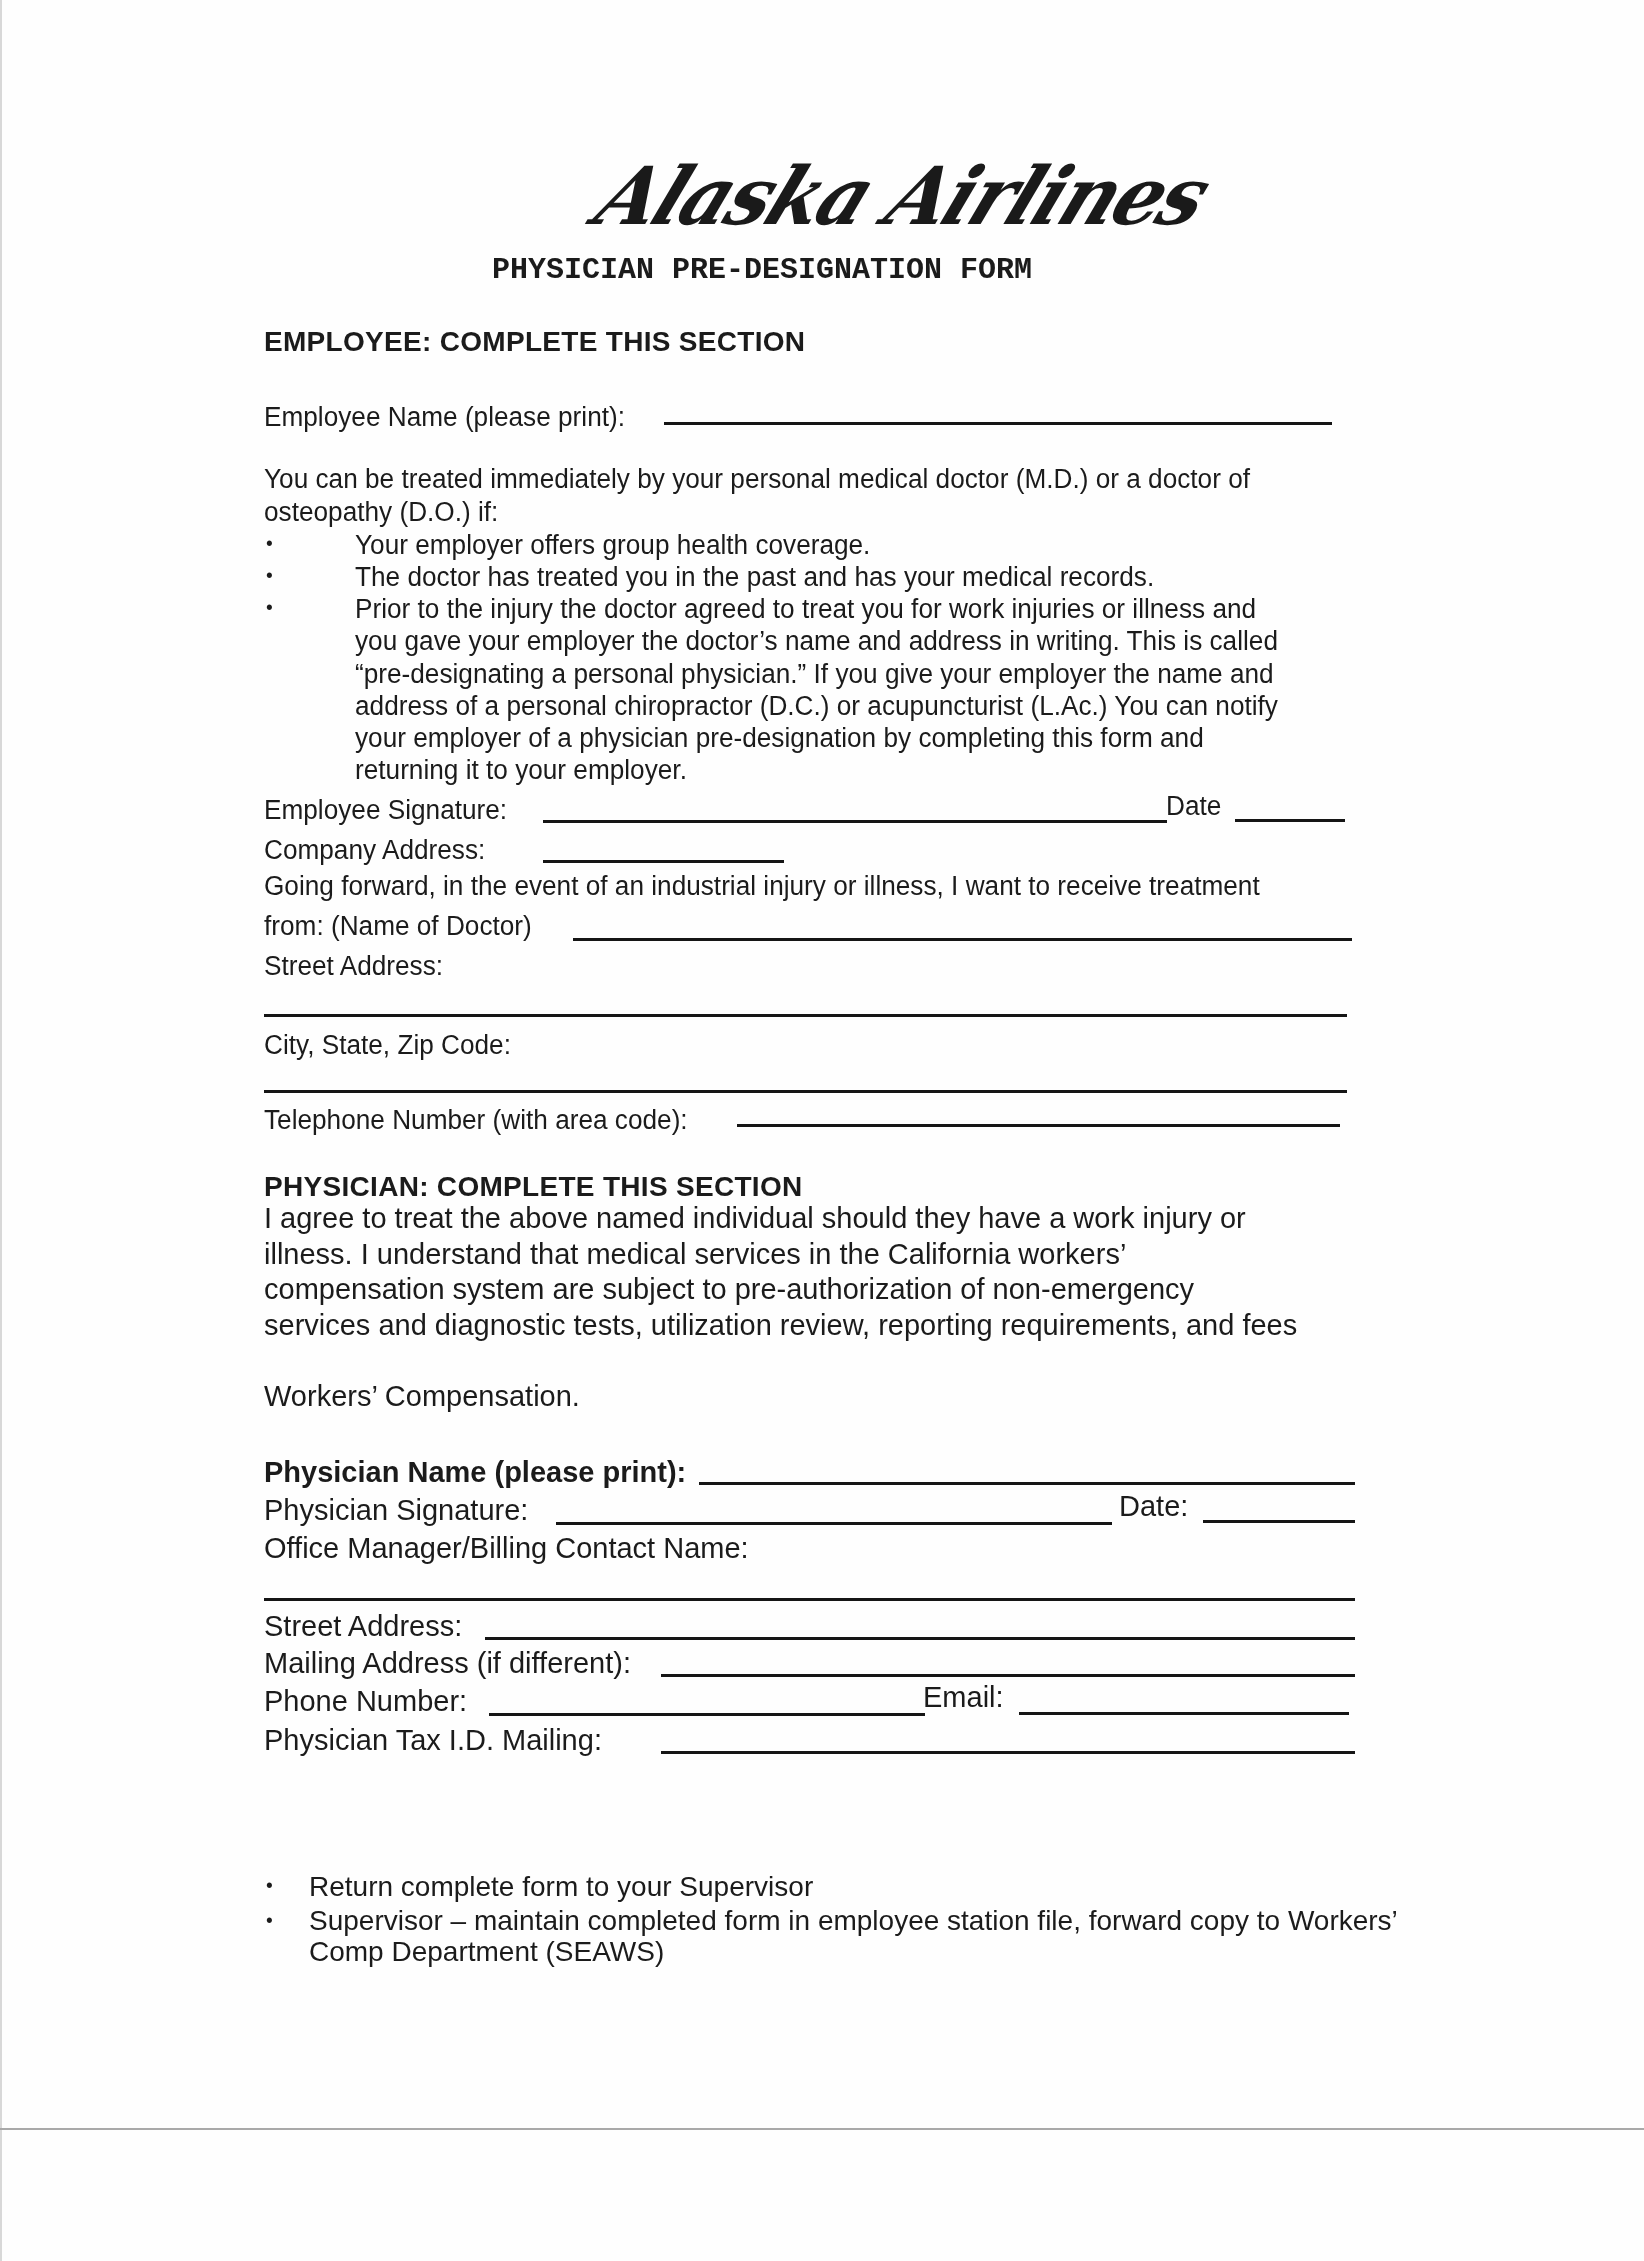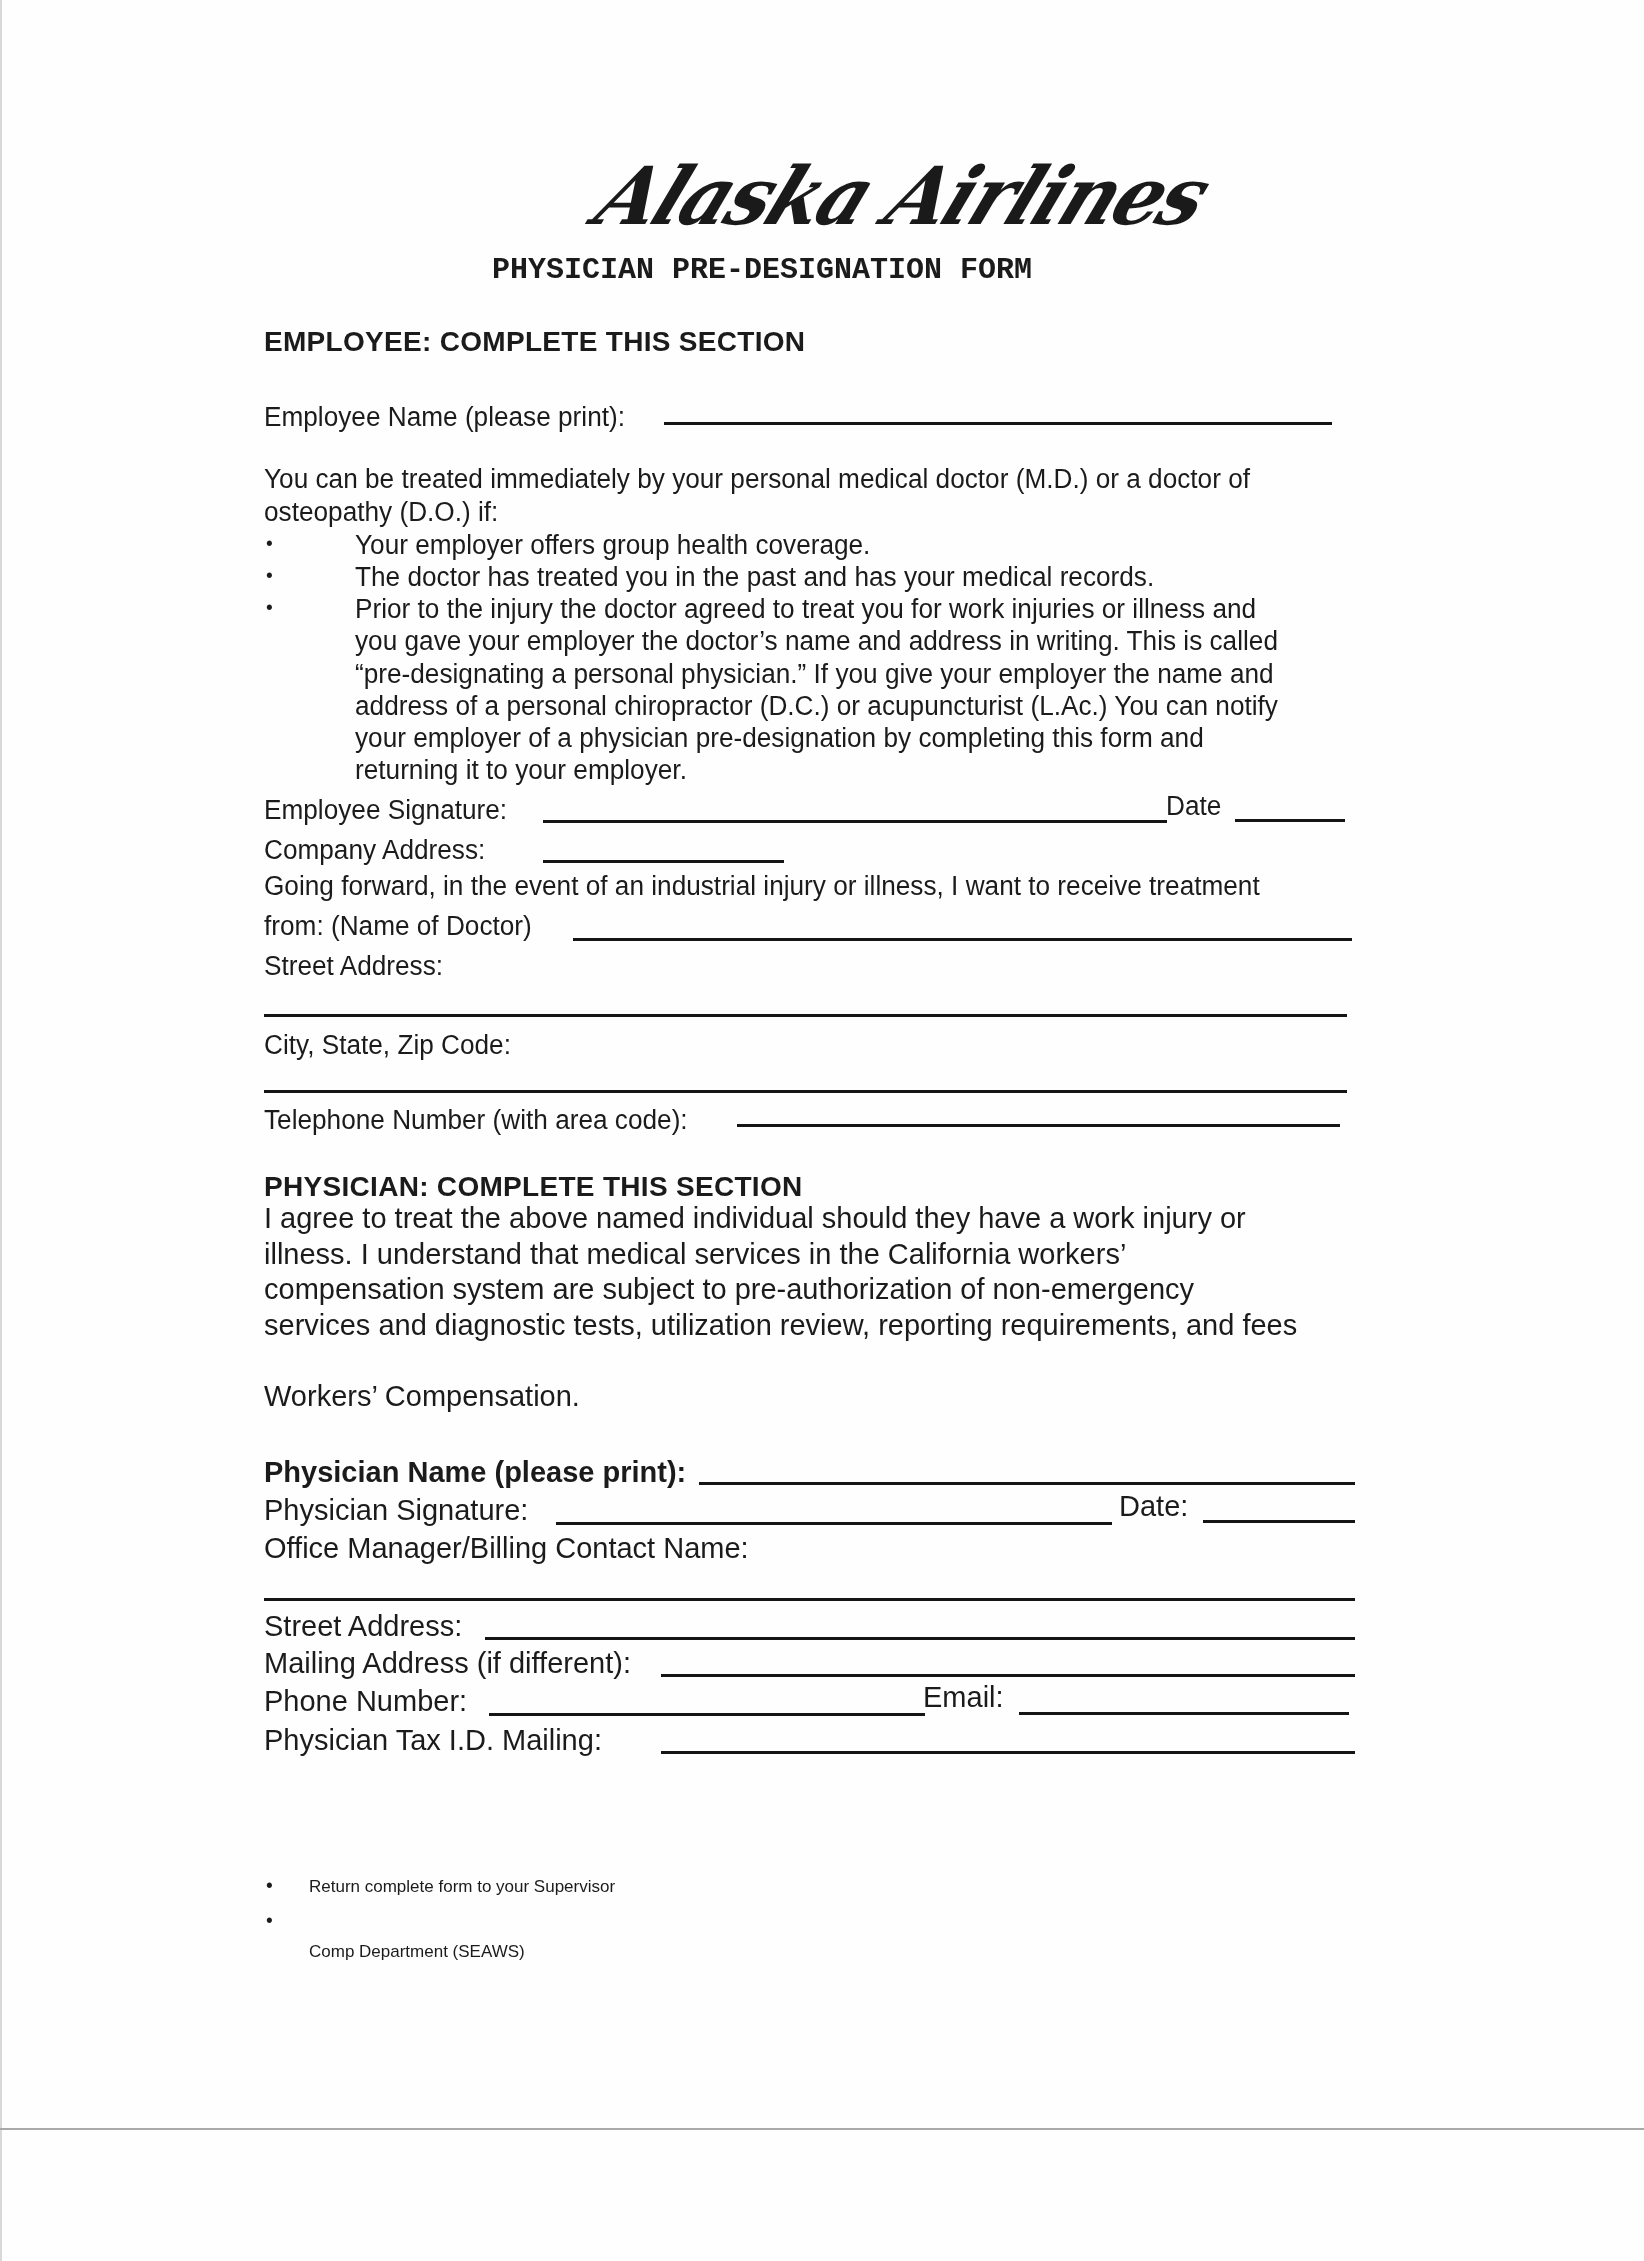--- a/index.html
+++ b/index.html
@@ -9,21 +9,21 @@
   .abs { position:absolute; white-space:nowrap; }
   .body-text { font-size:27px; line-height:32px; transform:scaleX(0.97); transform-origin:left top; }
   .heading { font-size:28px; font-weight:bold; letter-spacing:0.3px; }
   .title { font-size:30px; font-weight:bold; }
   .uline { position:absolute; height:3.2px; background:#151515; }
   .bullet { position:absolute; font-size:19.3px; }
   .logo { position:absolute; left:603px; top:152px; width:490px; height:84px;
           font-family:"DejaVu Serif", serif; font-style:italic; font-weight:bold; font-size:76px;
           letter-spacing:-2.6px; transform:skewX(-22deg) scaleY(1.05); color:#1a1a1a; white-space:nowrap; }
   .physician-text { font-size:29px; line-height:35px; }
-  .foot-text { font-size:17px; line-height:30px; }
+  .foot-text { font-size:28px; line-height:30px; }
   .scan-edge { position:absolute; left:0; top:2128px; width:1644px; height:1.9px; background:#a9a9a9; }
   .left-edge { position:absolute; left:0; top:0; width:1.9px; height:2261px; background:#d8d8d8; }
 </style>
 </head>
 <body>
 
 <div class="page">
   <div class="left-edge"></div>
 
   <div class="logo">Alaska Airlines</div>
@@ -102,17 +102,18 @@
   <div class="uline" style="left:489px; top:1713px; width:436px;"></div>
   <div class="abs physician-text" style="left:923px; top:1680px;">Email:</div>
   <div class="uline" style="left:1019px; top:1712px; width:330px;"></div>
 
   <div class="abs physician-text" style="left:264px; top:1723px;">Physician Tax I.D. Mailing:</div>
   <div class="uline" style="left:661px; top:1751px; width:694px;"></div>
 
   <div class="bullet" style="left:266px; top:1875px;">•</div>
   <div class="abs foot-text" style="left:309px; top:1872px;">Return complete form to your Supervisor</div>
   <div class="bullet" style="left:266px; top:1910px;">•</div>
+  <div class="abs foot-text" style="left:309px; top:1906px;">Supervisor – maintain completed form in employee station file, forward copy to Workers’</div>
   <div class="abs foot-text" style="left:309px; top:1937px;">Comp Department (SEAWS)</div>
 
   <div class="scan-edge"></div>
 </div>
 
 
 </body></html>

